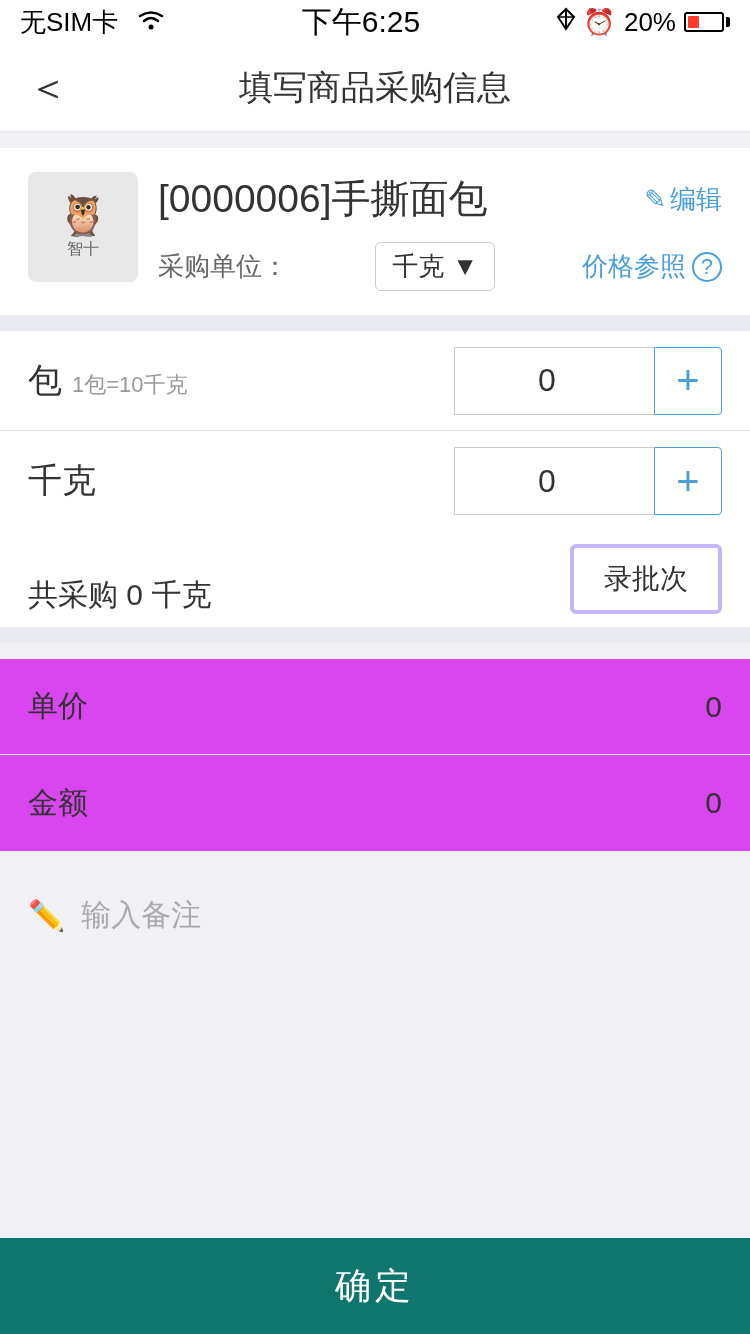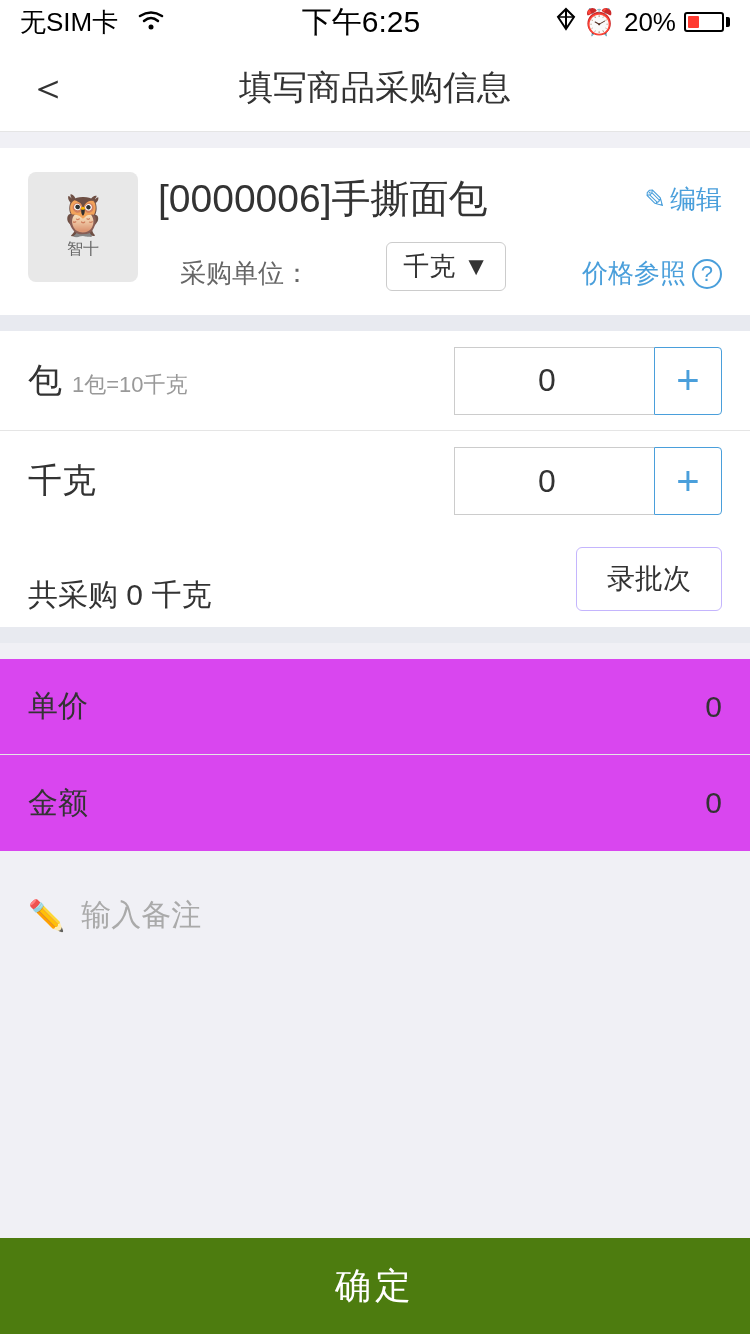--- a/index.html
+++ b/index.html
@@ -120,23 +120,22 @@
       font-size: 26px;
       color: #4a9fdb;
       display: flex;
       align-items: center;
       gap: 4px;
       cursor: pointer;
     }
     .product-unit-row {
       margin-top: 16px;
       display: flex;
-      align-items: flex-end;
+      align-items: center;
       justify-content: space-between;
-      margin-left: 22px;
     }
     .unit-label {
       font-size: 26px;
       color: #666;
     }
     .unit-select {
       display: flex;
       align-items: center;
       border: 1px solid #ccc;
       border-radius: 6px;
@@ -238,21 +237,21 @@
       justify-content: space-between;
       padding: 0 28px;
       height: 96px;
     }
     .summary-text {
       font-size: 30px;
       color: #333;
       margin-top: 32px;
     }
     .batch-btn {
-      border: 1px solid #c4b5fd;
+      border: 4px solid #c4b5fd;
       border-radius: 6px;
       padding: 12px 30px;
       font-size: 28px;
       color: #333;
       background: #fff;
       cursor: pointer;
     }
 
     
     .price-section {
@@ -303,21 +302,21 @@
       min-height: 300px;
     }
 
     
     .confirm-btn-area {
       position: fixed;
       bottom: 0;
       left: 0;
       width: 750px;
       height: 96px;
-      background: #4d7c0f;
+      background: #0f766e;
       display: flex;
       align-items: center;
       justify-content: center;
       cursor: pointer;
     }
     .confirm-btn-text {
       font-size: 36px;
       color: #fff;
       letter-spacing: 4px;
     }

